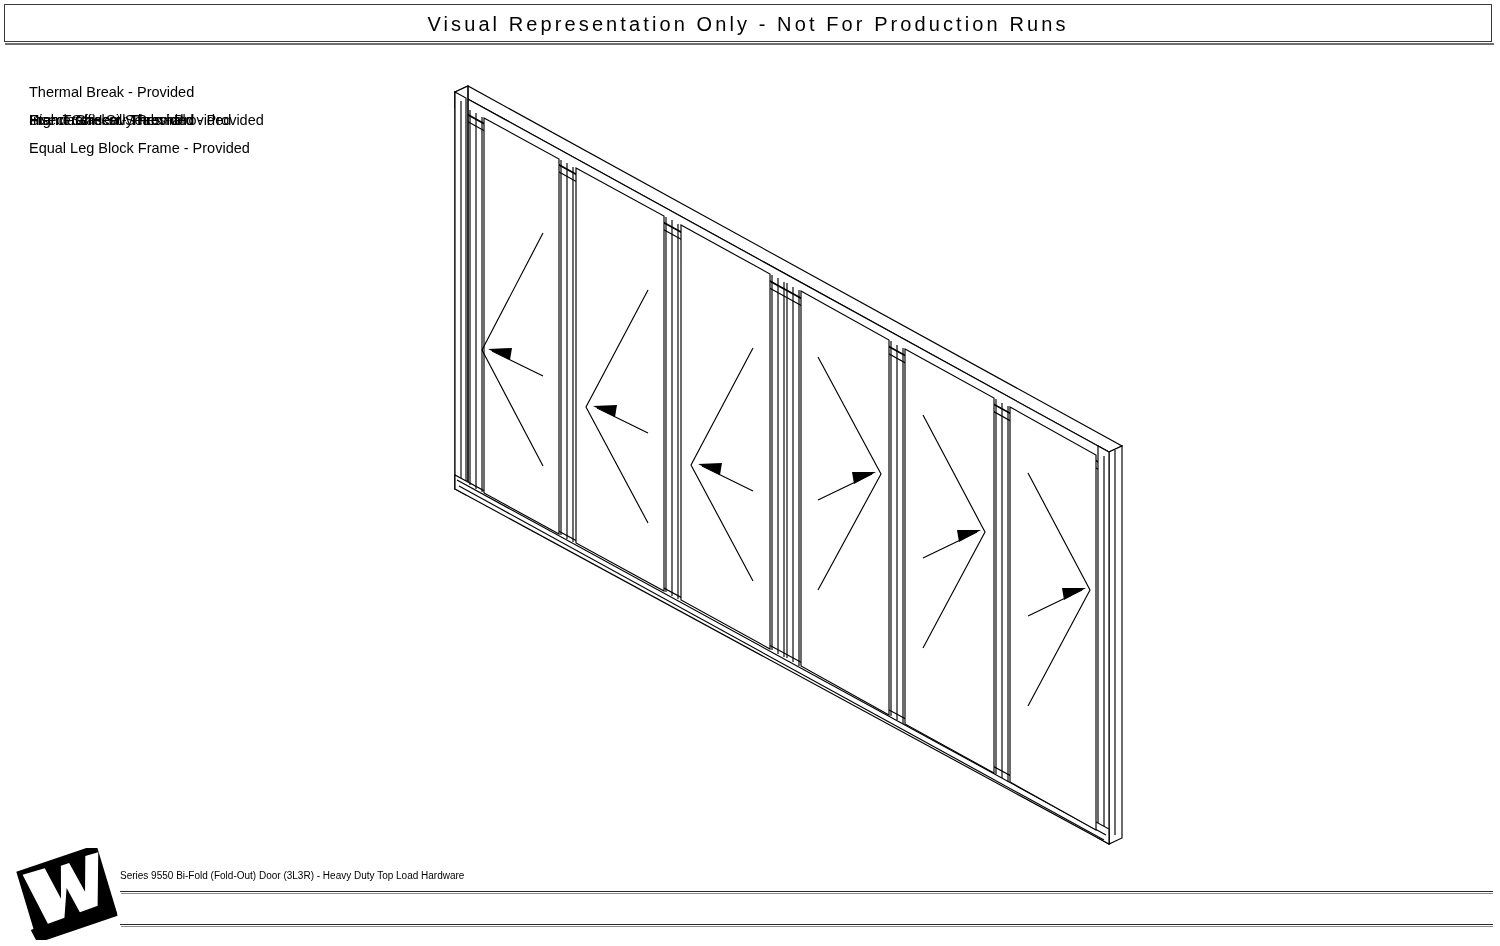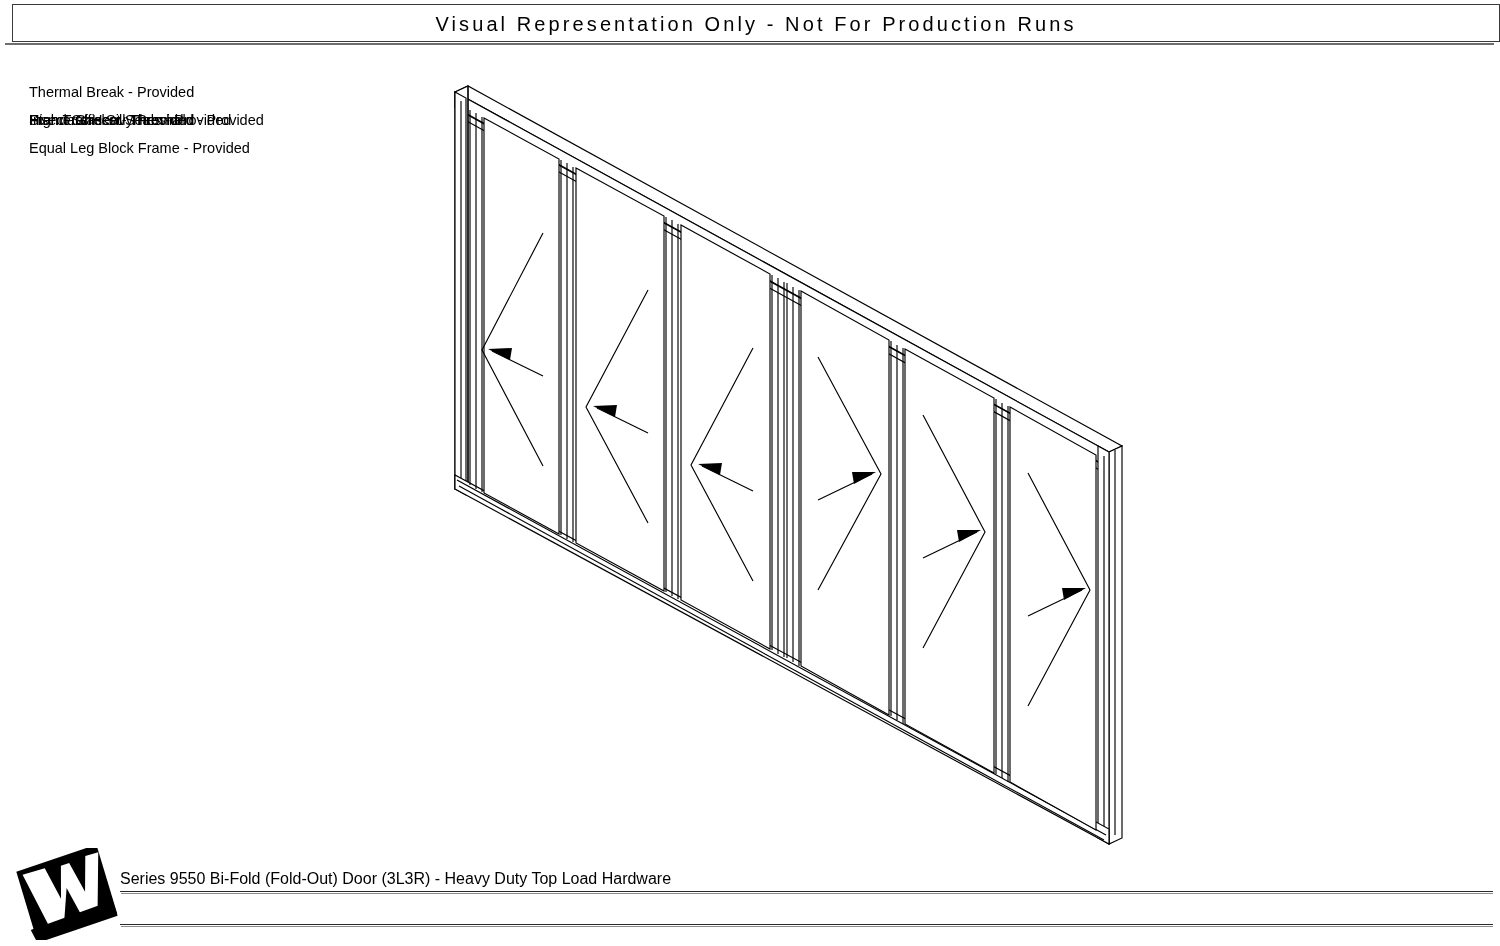--- a/index.html
+++ b/index.html
@@ -19,21 +19,20 @@
   
   #header-banner {
     position: absolute;
     left: 4px;
     top: 4px;
     width: 1488px;
     height: 38px;
     border: 1px solid #3a3a3a;
     box-sizing: border-box;
     background: #ffffff;
-    margin-left: 8px;
   }
   #header-banner-shadow {
     position: absolute;
     left: 5px;
     top: 43px;
     width: 1489px;
     height: 2px;
     background: #6e6e6e;
   }
   #header-title {
@@ -84,21 +83,21 @@
     width: 1500px;
     height: 800px;
   }
   #iso-svg { display: block; }
 
   
   #footer-title {
     position: absolute;
     left: 120px;
     top: 870px;
-    font-size: 16px;
+    font-size: 10px;
     white-space: nowrap;
   }
   #footer-rule-1 {
     position: absolute;
     left: 120px;
     top: 891px;
     width: 1373px;
     height: 0;
     border-top: 1px solid #2b2b2b;
   }

